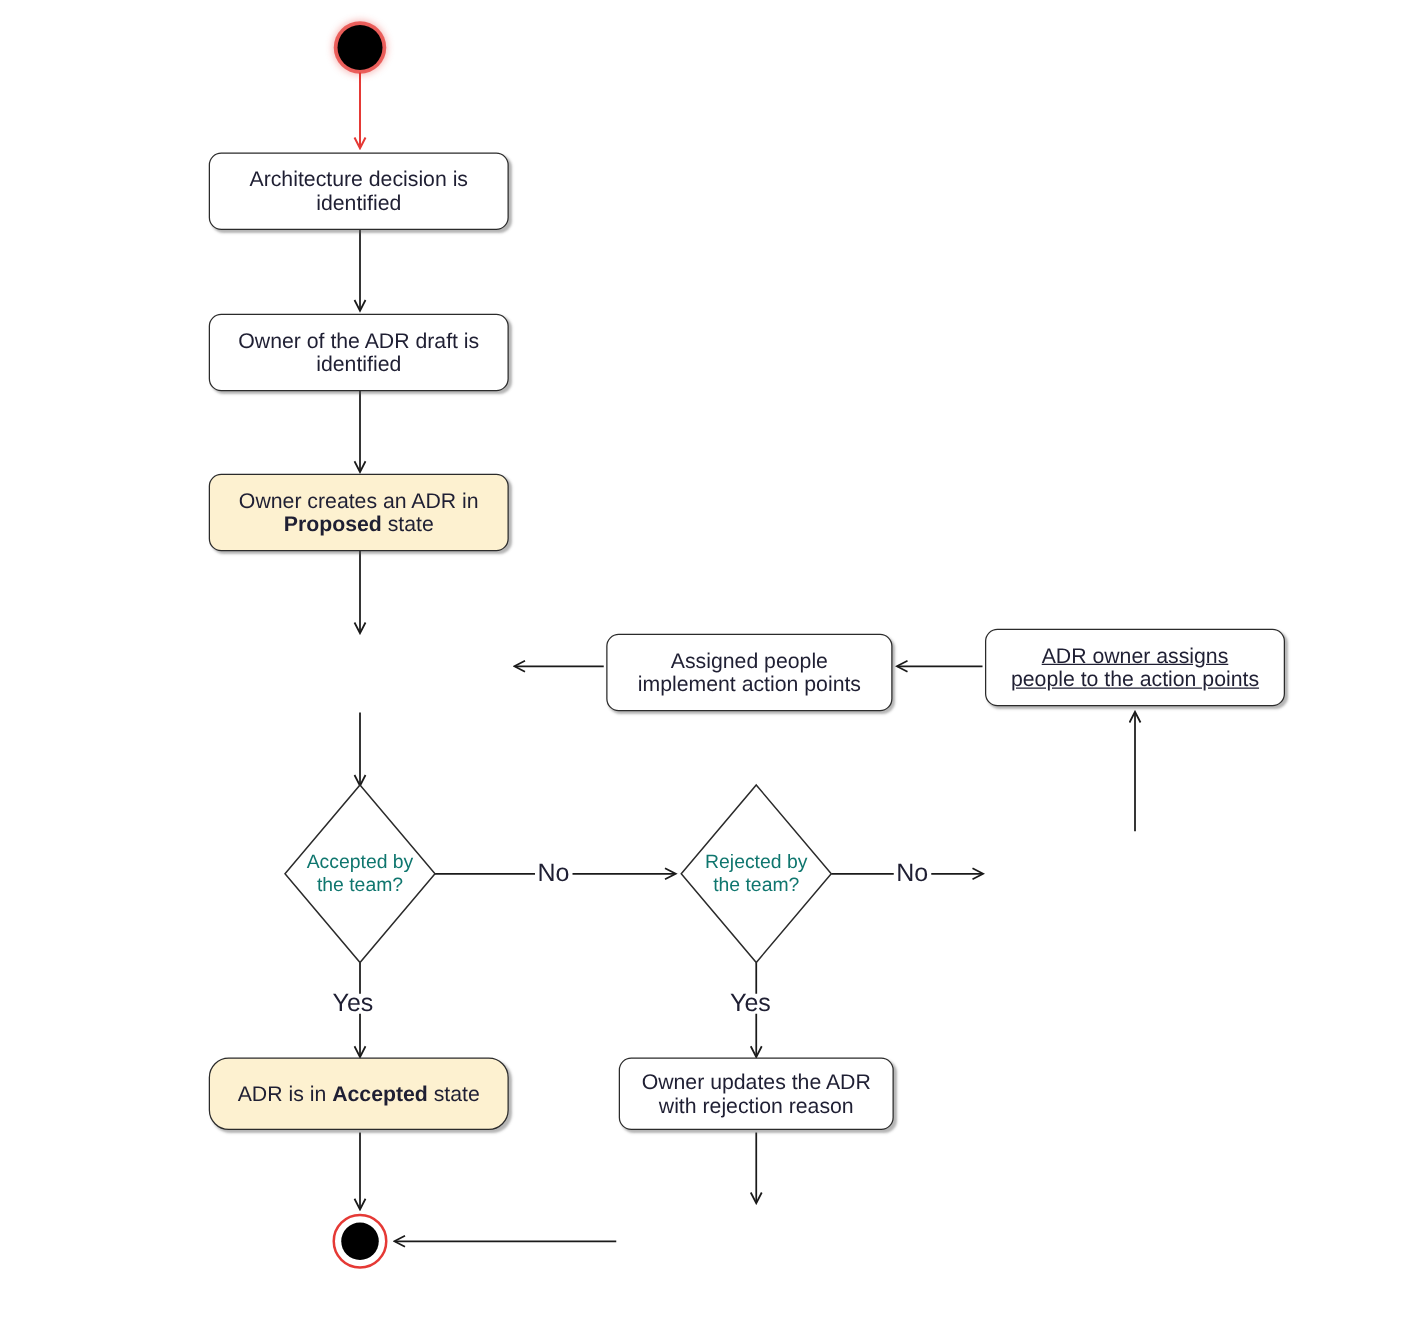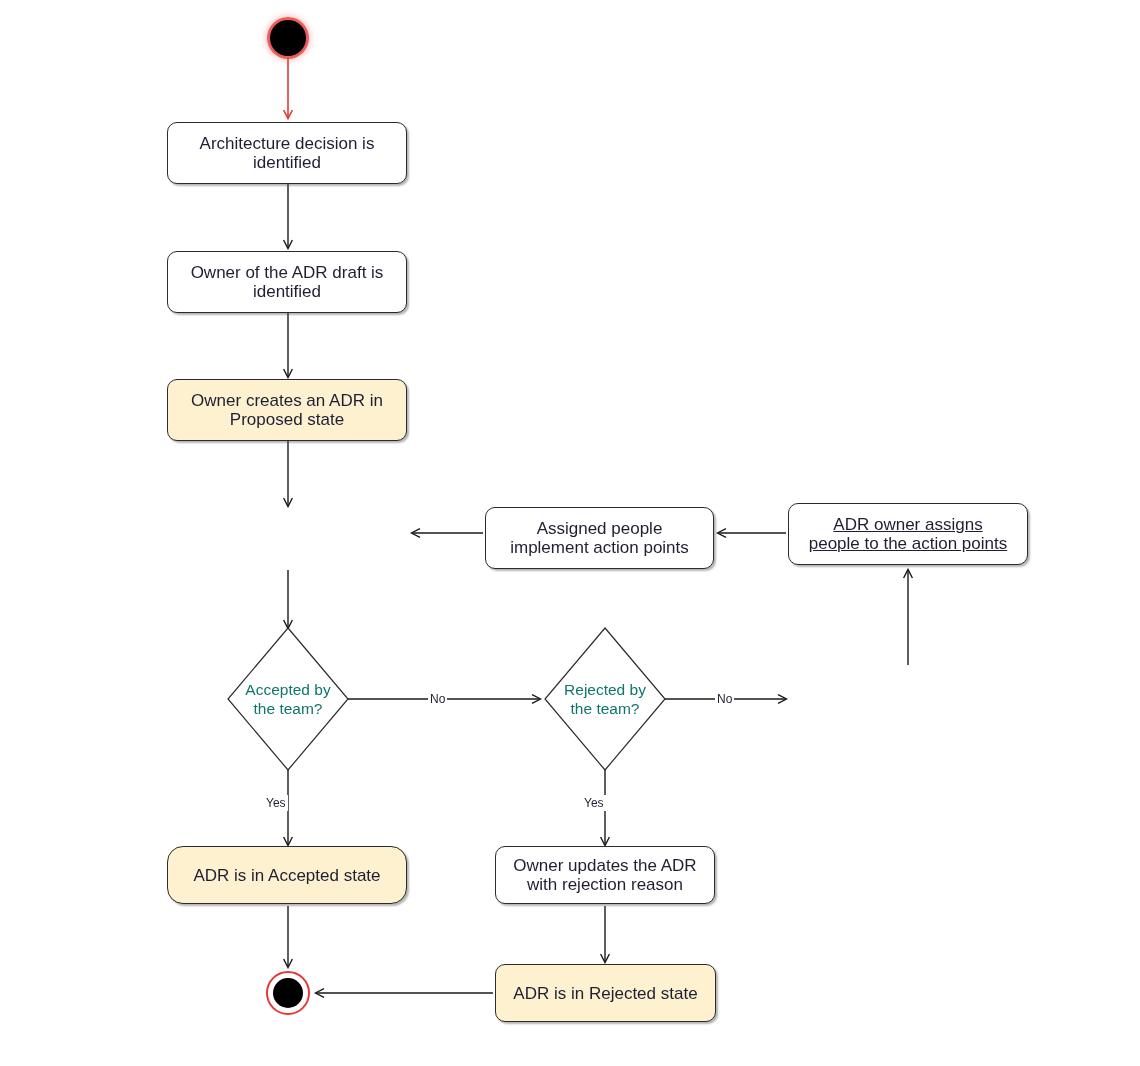--- a/index.html
+++ b/index.html
@@ -41,34 +41,34 @@
     box-shadow: 2px 2px 2px rgba(90,90,90,0.45);
   }
   .node .label {
     padding: 0 8px;
     white-space: pre-line;
   }
   .node.state {
     background: #FDF1D0;
   }
   .node b {
-    font-weight: normal;
+    font-weight: bold;
   }
   .diamond-label {
     position: absolute;
     text-align: center;
     font-size: 15.5px;
     line-height: 19px;
     color: #0f766e;
     white-space: pre-line;
     pointer-events: none;
   }
   .edge-label {
     position: absolute;
-    font-size: 12px;
+    font-size: 20px;
     line-height: 16px;
     color: #1f1f33;
     background: #ffffff;
     padding: 0 2px;
     white-space: nowrap;
   }
   .start-node {
     position: absolute;
     width: 36px;
     height: 36px;
@@ -176,23 +176,20 @@
 
   <div class="node state" style="left:167px; top:846px; width:240px; height:58px;border-radius:16px;">
     <span class="label"><span>ADR is in </span><b>Accepted</b><span> state</span></span>
   </div>
 
   <div class="node" style="left:495px; top:846px; width:220px; height:58px;">
     <span class="label">Owner updates the ADR
 with rejection reason</span>
   </div>
 
-  <div class="node state" style="left:495px; top:964px; width:221px; height:58px;">
-    <span class="label"><span>ADR is in </span><b>Rejected</b><span> state</span></span>
-  </div>
 
   <div class="diamond-label" style="left:218px; top:680px; width:140px;">Accepted by
 the team?</div>
 
   <div class="diamond-label" style="left:535px; top:680px; width:140px;">Rejected by
 the team?</div>
 
   <div class="edge-label" style="left:428px; top:691px;">No</div>
 
   <div class="edge-label" style="left:264px; top:795px;">Yes</div>

